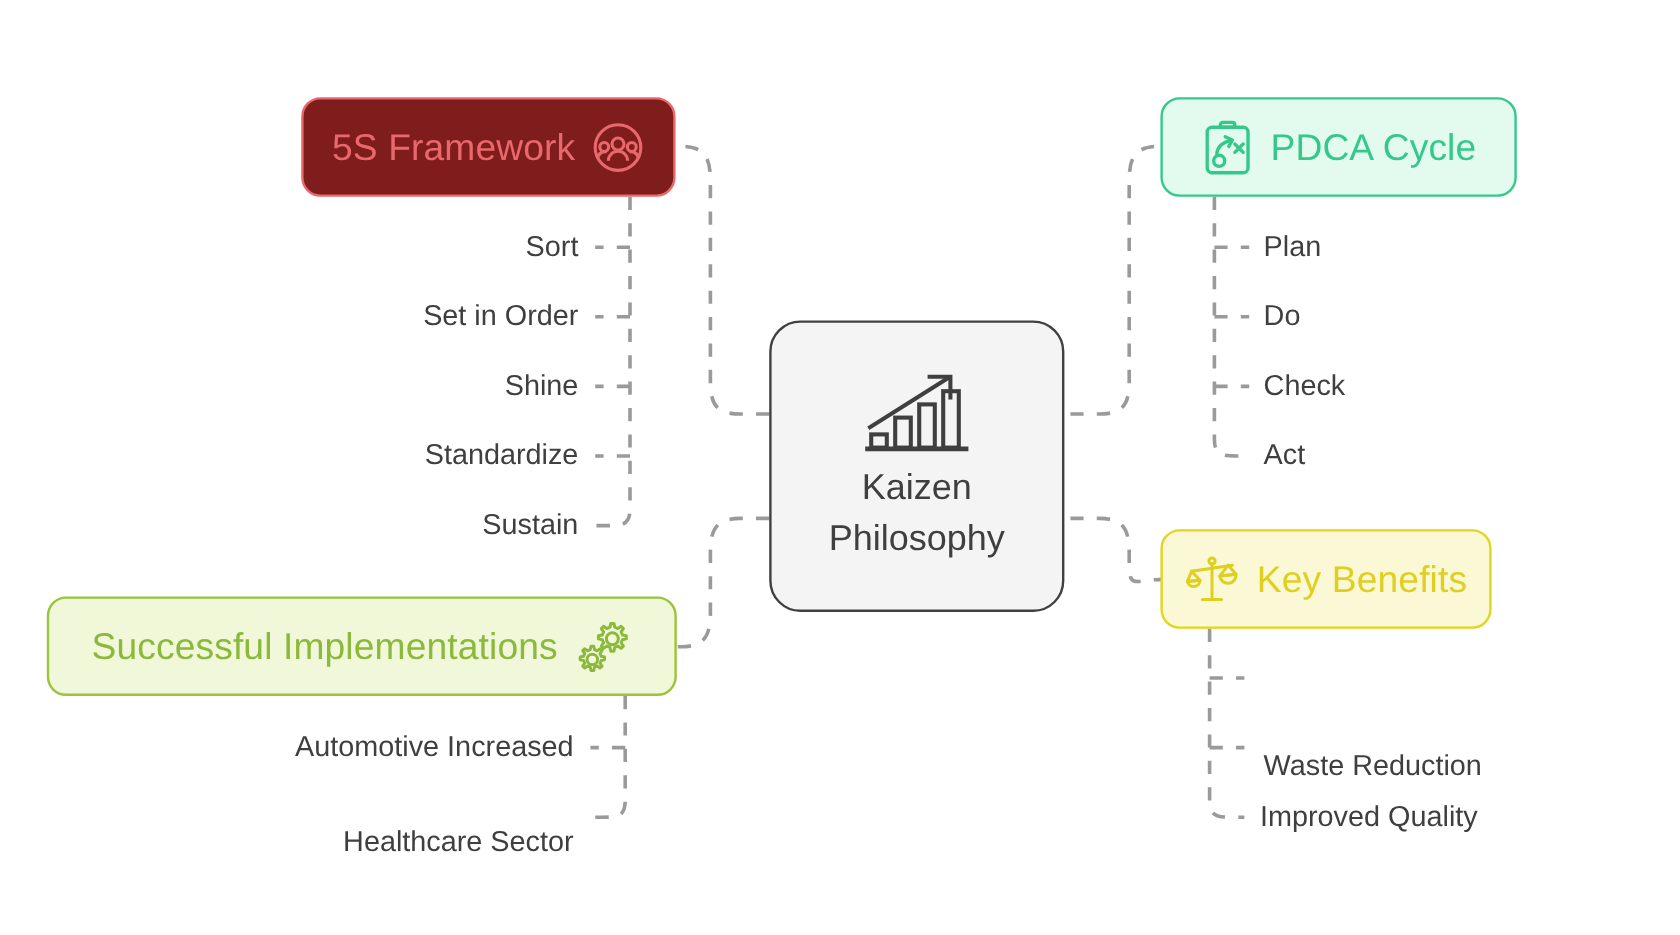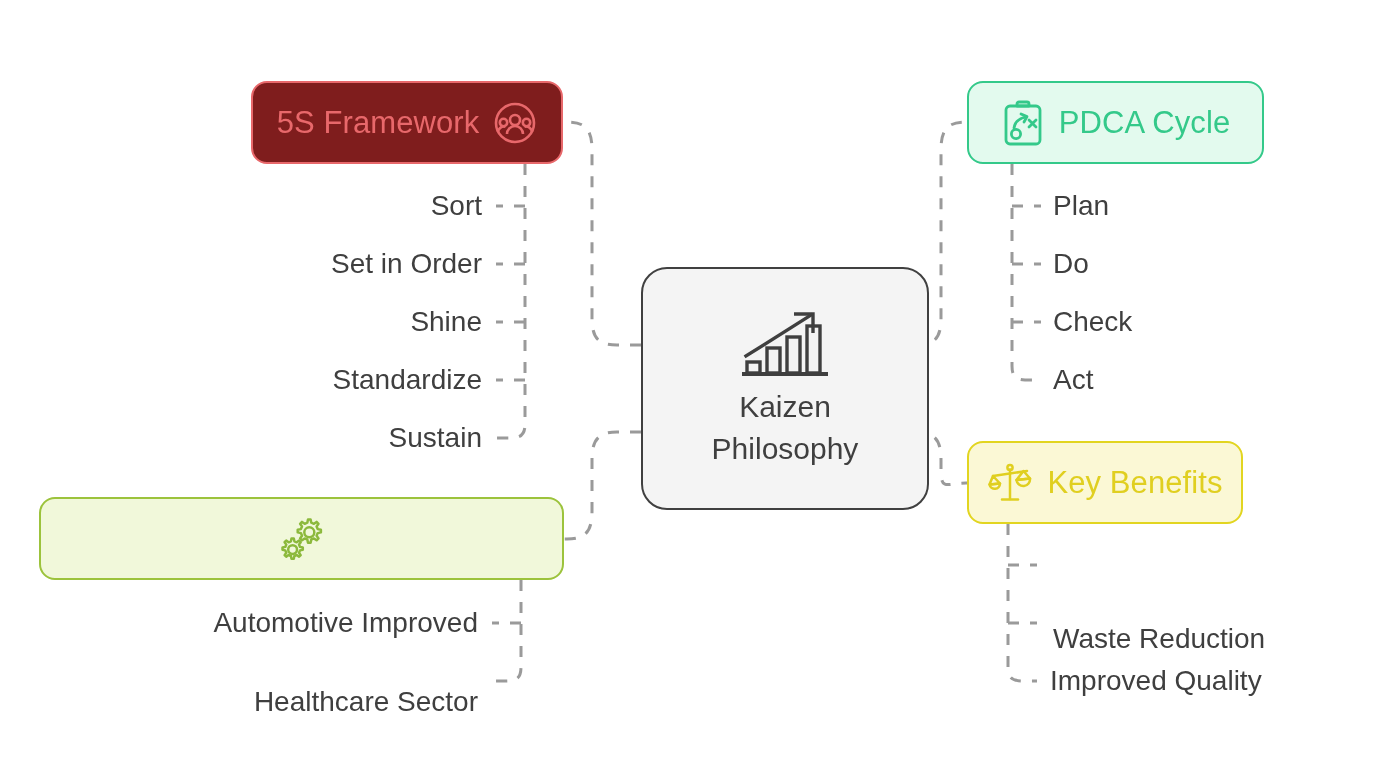--- a/index.html
+++ b/index.html
@@ -49,21 +49,21 @@
     display: flex;
     align-items: center;
     justify-content: center;
     flex: 0 0 auto;
   }
 
   
   #center-node {
     left: 641px;
     top: 267px;
-    width: 288px;
+    width: 246px;
     height: 243px;
     flex-direction: column;
     gap: 0;
     background: #f4f4f4;
     border-color: #404040;
     border-width: 2.5px;
     border-radius: 26px;
   }
   #center-node .center-title {
     font-size: 30px;
@@ -106,21 +106,21 @@
     width: 276px; height: 83px;
     background: #fbf8d5;
     border-color: #e2d520;
     padding: 0 22px;
   }
   #node-benefits .label { color: #e0cf20; }
 
   
   .leaf {
     position: absolute;
-    font-size: 28px;
+    font-size: 24px;
     line-height: 1;
     color: #3f3f3f;
     white-space: nowrap;
   }
   .leaf.right-align {
     text-align: right;
     transform: translateY(-50%);
   }
   .leaf.left-align {
     text-align: left;
@@ -210,20 +210,21 @@
           <path d="M 13 29 C 14 21 20 19 25 18" stroke-linecap="round"></path>
           <path d="M 20 15 L 26 17.6 L 23 23" stroke-linecap="round"></path>
           <path d="M 28 21 L 35 28 M 35 21 L 28 28" stroke-linecap="round"></path>
         </g>
       </svg>
     </span>
     <span class="label">PDCA Cycle</span>
   </div>
 
   <div class="node" id="node-impl">
+    <span class="label">Successful Implementations</span>
     <span class="nicon">
       <svg width="48" height="48" viewBox="0 0 48 48" xmlns="http://www.w3.org/2000/svg">
         <g fill="none" stroke="#8cb93c" stroke-width="2.5" stroke-linejoin="round">
           <path d="M 30 4.5 l 2.6 0 0.7 3.2 2.6 1.1 2.7 -1.9 1.9 1.9 -1.9 2.7 1.1 2.6 3.2 0.7 0 2.6 -3.2 0.7 -1.1 2.6 1.9 2.7 -1.9 1.9 -2.7 -1.9 -2.6 1.1 -0.7 3.2 -2.6 0 -0.7 -3.2 -2.6 -1.1 -2.7 1.9 -1.9 -1.9 1.9 -2.7 -1.1 -2.6 -3.2 -0.7 0 -2.6 3.2 -0.7 1.1 -2.6 -1.9 -2.7 1.9 -1.9 2.7 1.9 2.6 -1.1 Z"></path>
           <circle cx="31.3" cy="17.3" r="5"></circle>
           <path d="M 13.5 23.5 l 2.3 0 0.6 2.8 2.3 1 2.4 -1.7 1.6 1.6 -1.7 2.4 1 2.3 2.8 0.6 0 2.3 -2.8 0.6 -1 2.3 1.7 2.4 -1.6 1.6 -2.4 -1.7 -2.3 1 -0.6 2.8 -2.3 0 -0.6 -2.8 -2.3 -1 -2.4 1.7 -1.6 -1.6 1.7 -2.4 -1 -2.3 -2.8 -0.6 0 -2.3 2.8 -0.6 1 -2.3 -1.7 -2.4 1.6 -1.6 2.4 1.7 2.3 -1 Z"></path>
           <circle cx="14.6" cy="34.6" r="4.4"></circle>
         </g>
       </svg>
     </span>
@@ -246,21 +247,21 @@
     </span>
     <span class="label">Key Benefits</span>
   </div>
 
   <div class="leaf right-align" style="left:82px; top:206px; width:400px;">Sort</div>
   <div class="leaf right-align" style="left:82px; top:264px; width:400px;">Set in Order</div>
   <div class="leaf right-align" style="left:82px; top:322px; width:400px;">Shine</div>
   <div class="leaf right-align" style="left:82px; top:380px; width:400px;">Standardize</div>
   <div class="leaf right-align" style="left:82px; top:438px; width:400px;">Sustain</div>
 
-  <div class="leaf right-align" style="left:78px; top:623px; width:400px;">Automotive Improved</div>
+  <div class="leaf right-align" style="left:78px; top:623px; width:400px;">Automotive Increased</div>
   <div class="leaf right-align" style="left:78px; top:681px; width:400px;margin-top:21px;">Healthcare Sector</div>
 
   <div class="leaf left-align" style="left:1053px; top:206px; width:330px;">Plan</div>
   <div class="leaf left-align" style="left:1053px; top:264px; width:330px;">Do</div>
   <div class="leaf left-align" style="left:1053px; top:322px; width:330px;">Check</div>
   <div class="leaf left-align" style="left:1053px; top:380px; width:330px;">Act</div>
 
   <div class="leaf left-align" style="left:1053px; top:623px; width:340px;margin-top:16px;">Waste Reduction</div>
   <div class="leaf left-align" style="left:1050px; top:681px; width:340px;">Improved Quality</div>
 

